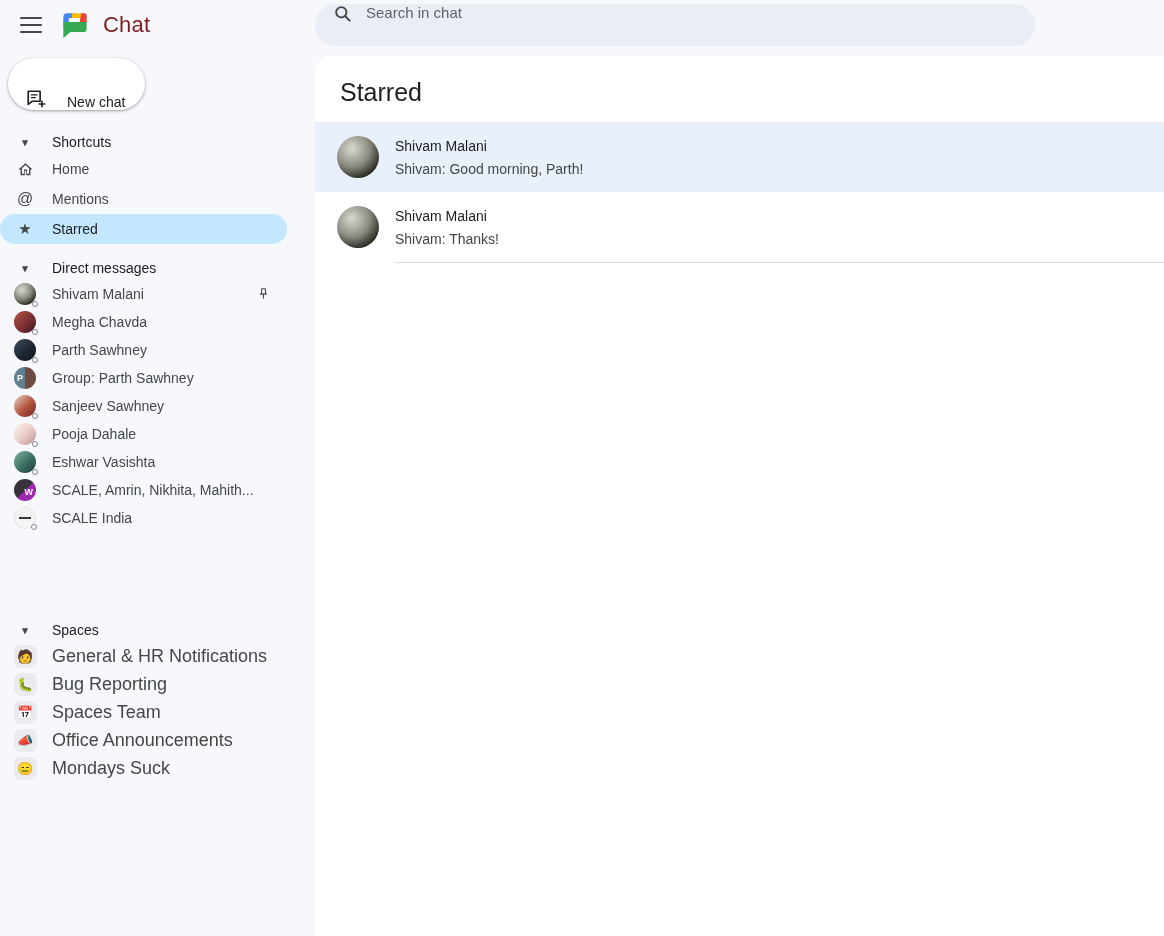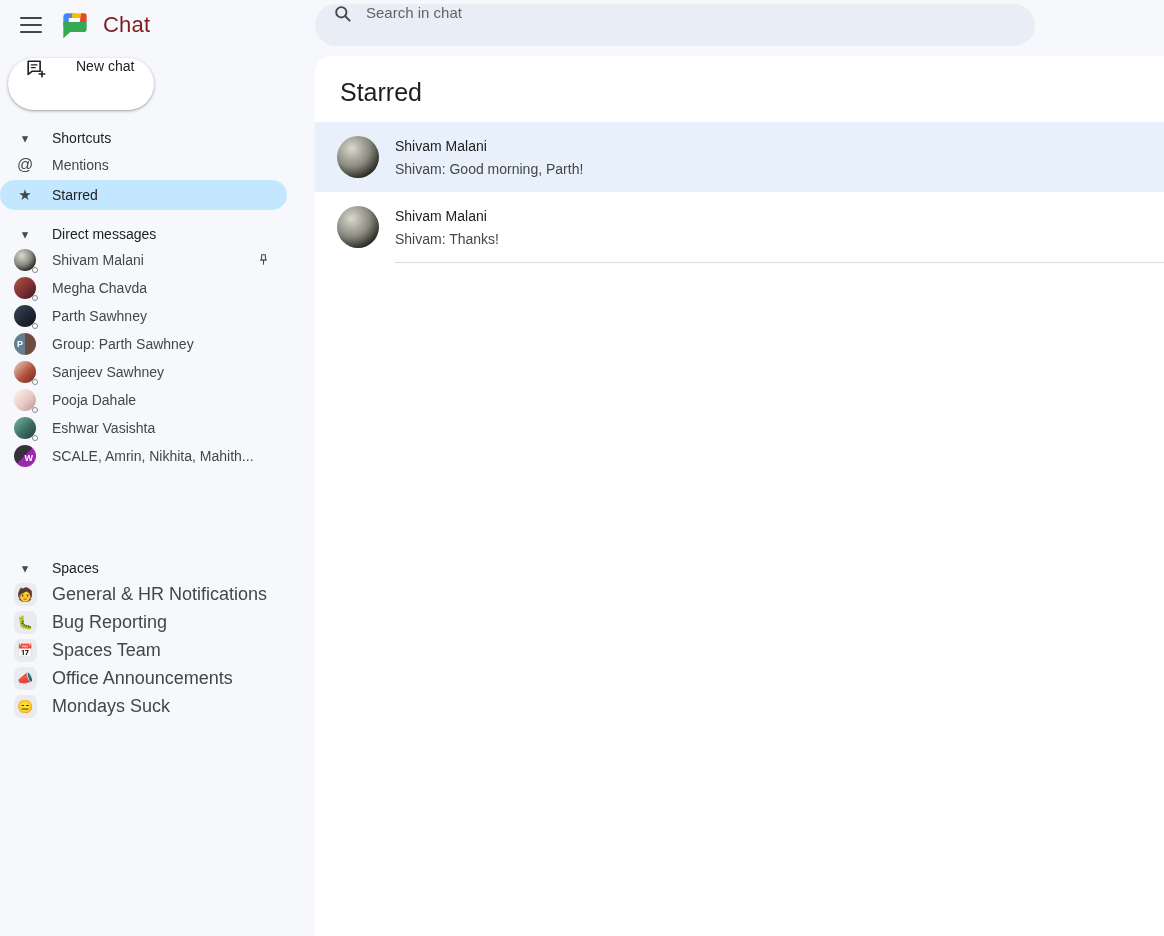--- a/index.html
+++ b/index.html
@@ -34,21 +34,21 @@
     flex:1; margin-left:14px; border:none; background:transparent; outline:none;
     font-size:15px; color:#202124; font-family:"Liberation Sans", sans-serif;
   }
   .search input::placeholder { color:#5f6368; opacity:1; }
 
   
   .sidebar { position:absolute; top:50px; left:0; width:315px; bottom:0; }
   .new-chat {
     margin:8px 0 0 8px; height:52px; min-width:124px;
     background:#fff; border:none; border-radius:26px; cursor:pointer;
-    display:inline-flex; align-items:flex-start; gap:29px; padding:0 20px 0 17px;
+    display:inline-flex; align-items:flex-end; gap:20px; padding:0 20px 0 17px;
     box-shadow:0 1px 2px rgba(60,64,67,.30), 0 1px 3px 1px rgba(60,64,67,.15);
     font-family:"Liberation Sans", sans-serif; font-size:14px; color:#202124; font-weight:500;
   }
   .section-header {
     display:flex; align-items:center; height:24px; padding-left:14px;
     font-size:14px; font-weight:700; color:#202124;
   }
   .section-header .caret {
     width:22px; text-align:center; font-size:11px; color:#444746; cursor:pointer;
   }
@@ -168,20 +168,28 @@
     <span>New chat</span>
   </button>
 
   
   <div class="shortcuts">
     <div class="section-header">
       <span class="caret">▾</span>
       <span class="sec-label">Shortcuts</span>
     </div>
     <div class="nav-item">
+      <span class="nav-icon">
+        <svg width="17" height="17" viewBox="0 0 24 24" fill="#444746">
+          <path d="M12 5.69l5 4.5V18h-3v-6H10v6H7v-7.81l5-4.5M12 3L2 12h3v8h6v-6h2v6h6v-8h3L12 3z"></path>
+        </svg>
+      </span>
+      <span class="nav-label">Home</span>
+    </div>
+    <div class="nav-item">
       <span class="nav-icon glyph-at">@</span>
       <span class="nav-label">Mentions</span>
     </div>
     <div class="nav-item selected">
       <span class="nav-icon glyph-star">★</span>
       <span class="nav-label">Starred</span>
     </div>
   </div>
 
   
@@ -237,20 +245,26 @@
       <span class="avatar av-eshwar">
           <span class="status-dot"></span>
         </span>
       <span class="dm-name">Eshwar Vasishta</span>
     </div>
     <div class="dm-item">
       <span class="avatar av-scale-amrin">
           <span class="letter right">W</span>
         </span>
       <span class="dm-name">SCALE, Amrin, Nikhita, Mahith...</span>
+    </div>
+    <div class="dm-item">
+      <span class="avatar av-scale-india">
+          <span class="status-dot"></span>
+        </span>
+      <span class="dm-name">SCALE India</span>
     </div>
   </div>
 
   
   <div class="spaces-section">
     <div class="section-header">
       <span class="caret">▾</span>
       <span class="sec-label">Spaces</span>
     </div>
     <div class="space-item">

